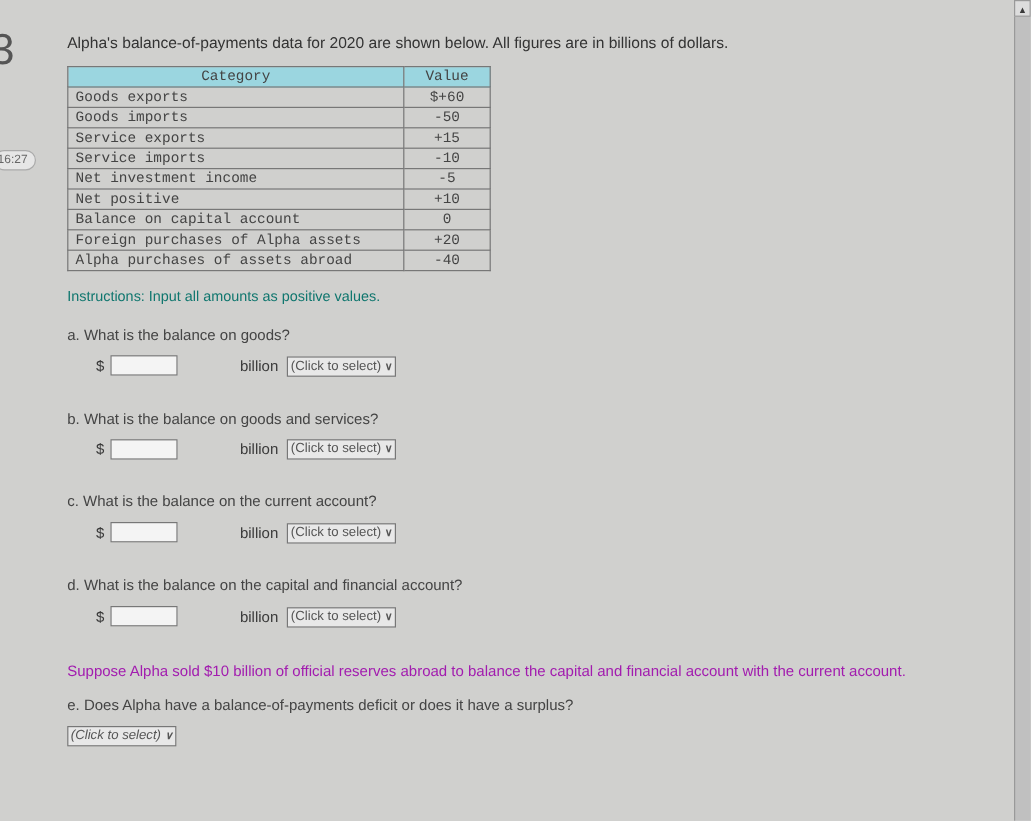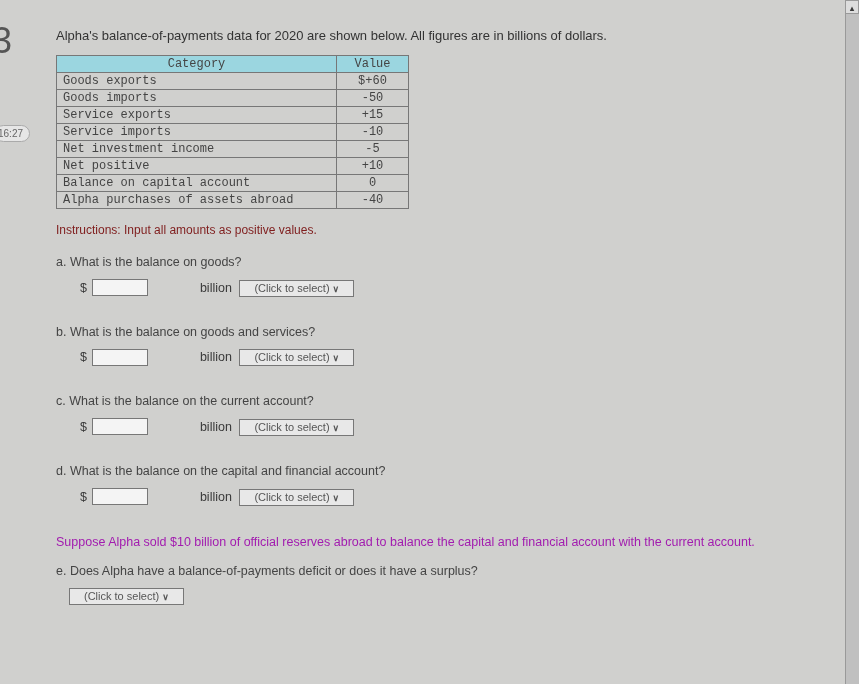--- a/index.html
+++ b/index.html
@@ -62,40 +62,40 @@
     padding: 1px 6px;
   }
   table.data th {
     background: #9bd6e0;
     text-align: center;
     font-weight: normal;
   }
   table.data th.cat { width: 280px; }
   table.data th.val { width: 72px; }
   table.data td.val { text-align: center; }
-  .instr { color: #7f1d1d; font-size: 12px; margin-bottom: 18px; }
+  .instr { color: #0f766e; font-size: 12px; margin-bottom: 18px; }
   .qrow { margin-bottom: 10px; font-size: 12.5px; color: #444; }
   .ansrow { margin: 8px 0 28px 24px; font-size: 12.5px; }
   .dollar { margin-right: 2px; }
   input.amount {
     width: 56px;
     height: 17px;
     border: 1px solid #777;
     background: #f4f4f4;
     font-size: 12px;
     padding: 0 2px;
   }
   .unit { margin: 0 4px 0 3px; padding-left: 45px; }
   .selectbox {
     display: inline-block;
     border: 1px solid #777;
     background: #e8e8e8;
     font-size: 11px;
     color: #555;
-    padding: 0 14px;
+    padding: 0 2px;
     height: 17px;
     line-height: 15px;
     vertical-align: middle;
     cursor: pointer;
   }
   .selectbox .caret {
     display: inline-block;
     margin-left: 3px;
     font-size: 9px;
     font-weight: bold;
@@ -144,20 +144,24 @@
         </tr>
     <tr>
           <td>Net positive</td>
           <td class="val">+10</td>
         </tr>
     <tr>
           <td>Balance on capital account</td>
           <td class="val">0</td>
         </tr>
     <tr>
+          <td>Foreign purchases of Alpha assets</td>
+          <td class="val">+20</td>
+        </tr>
+    <tr>
           <td>Alpha purchases of assets abroad</td>
           <td class="val">-40</td>
         </tr>
   </tbody>
     </table>
 
   <div class="instr">Instructions: Input all amounts as positive values.</div>
 
   <div class="qrow">a. What is the balance on goods?</div>
   <div class="ansrow">
@@ -187,17 +191,17 @@
   <div class="ansrow">
     <span class="dollar">$</span>
     <input class="amount" style="">
     <span class="unit">billion</span>
     <span class="selectbox"><span>(Click to select)</span><span class="caret">∨</span></span>
   </div>
 
   <div class="suppose">Suppose Alpha sold $10 billion of official reserves abroad to balance the capital and financial account with the current account.</div>
 
   <div class="qrow">e. Does Alpha have a balance-of-payments deficit or does it have a surplus?</div>
-  <div class="ansrow" style="margin-left:13px;">
+  <div class="ansrow" style="margin-left:0;font-style:italic;">
     <span class="selectbox"><span>(Click to select)</span><span class="caret">∨</span></span>
   </div>
 
 </div>
 
 </body></html>

